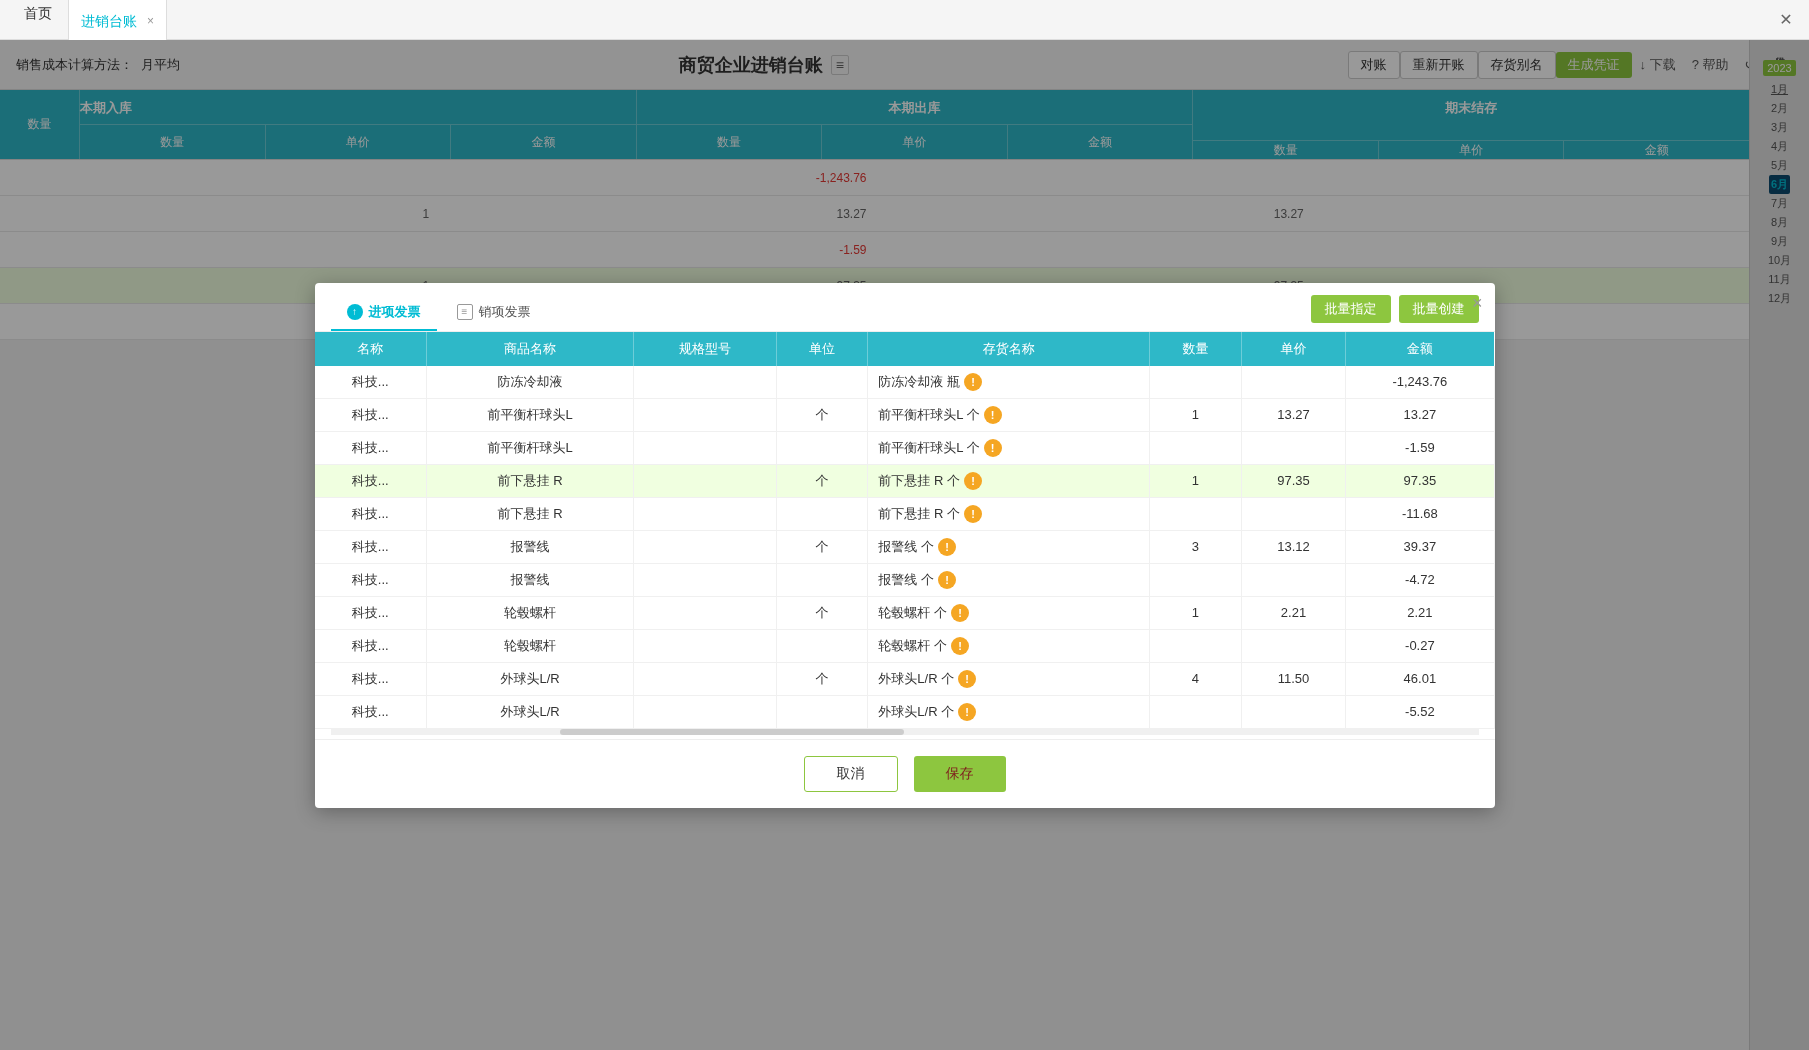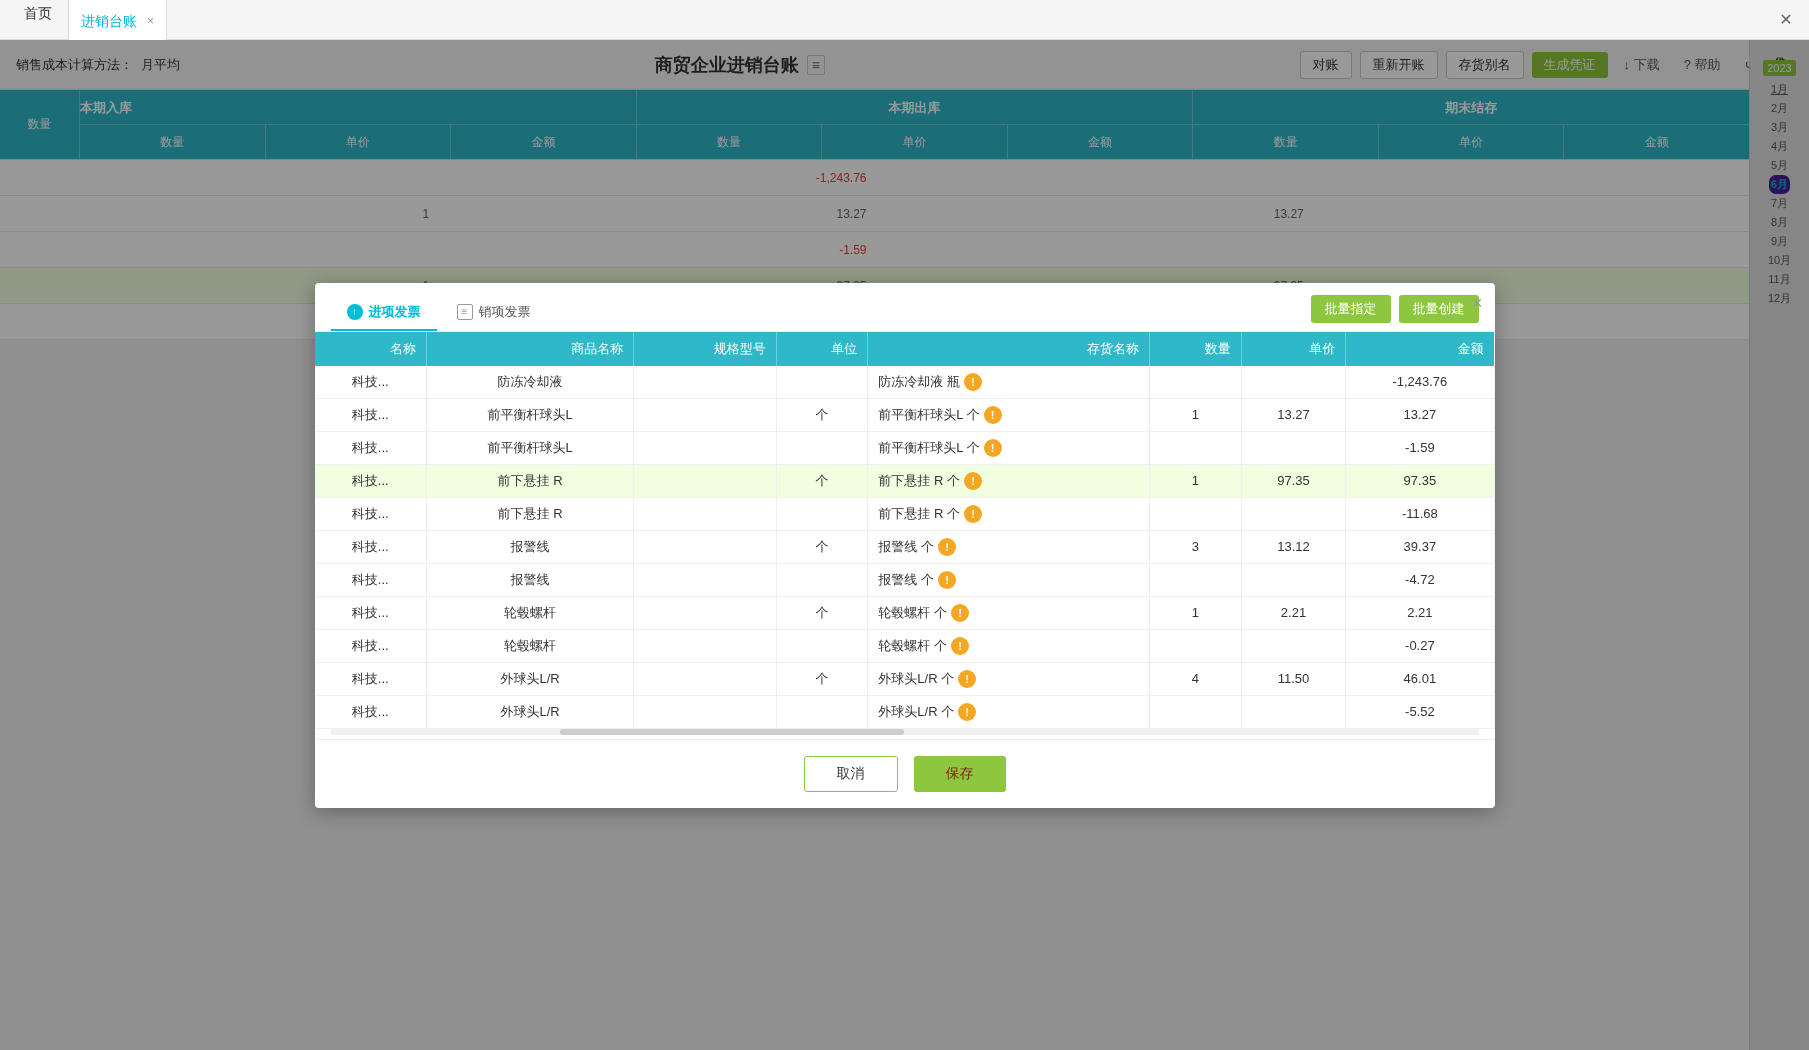--- a/index.html
+++ b/index.html
@@ -95,21 +95,21 @@
       font-size: 18px;
       font-weight: bold;
       color: #333;
       display: flex;
       align-items: center;
       justify-content: center;
       gap: 8px;
     }
     .header-actions {
       display: flex;
-      gap: 8px;
+      gap: 0;
       align-items: center;
     }
     .btn-outline {
       border: 1px solid #ccc;
       background: #fff;
       padding: 4px 12px;
       border-radius: 3px;
       cursor: pointer;
       font-size: 13px;
       color: #333;
@@ -249,21 +249,21 @@
     .modal-table {
       width: 100%;
       border-collapse: collapse;
     }
     .modal-table thead tr th {
       background: #2eb8c8;
       color: #fff;
       font-size: 13px;
       font-weight: normal;
       padding: 8px 10px;
-      text-align: right;
+      text-align: center;
       border-right: 1px solid rgba(255,255,255,0.3);
       white-space: nowrap;
     }
     .modal-table tbody tr td {
       padding: 7px 10px;
       font-size: 13px;
       text-align: center;
       border-bottom: 1px solid #f0f0f0;
       border-right: 1px solid #f0f0f0;
       color: #333;
@@ -389,21 +389,21 @@
     <div style="flex:3; border-right:1px solid rgba(255,255,255,0.3); display:flex; flex-direction:column;">
       <div style="color:#fff;font-size:13px;font-weight:bold;text-align:center;height:35px;line-height:35px;border-bottom:1px solid rgba(255,255,255,0.3);">本期出库</div>
       <div style="display:flex;flex:1;">
         <div style="flex:1;color:#fff;font-size:12px;text-align:center;display:flex;align-items:center;justify-content:center;border-right:1px solid rgba(255,255,255,0.3);">数量</div>
         <div style="flex:1;color:#fff;font-size:12px;text-align:center;display:flex;align-items:center;justify-content:center;border-right:1px solid rgba(255,255,255,0.3);">单价</div>
         <div style="flex:1;color:#fff;font-size:12px;text-align:center;display:flex;align-items:center;justify-content:center;">金额</div>
       </div>
     </div>
 
     <div style="flex:3; display:flex; flex-direction:column;">
-      <div style="color:#fff;font-size:13px;font-weight:bold;text-align:center;height:35px;line-height:35px;border-bottom:1px solid rgba(255,255,255,0.3);">期末结存</div>
+      <div style="color:#fff;font-size:13px;font-weight:bold;text-align:center;height:51px;line-height:35px;border-bottom:1px solid rgba(255,255,255,0.3);">期末结存</div>
       <div style="display:flex;flex:1;">
         <div style="flex:1;color:#fff;font-size:12px;text-align:center;display:flex;align-items:center;justify-content:center;border-right:1px solid rgba(255,255,255,0.3);">数量</div>
         <div style="flex:1;color:#fff;font-size:12px;text-align:center;display:flex;align-items:center;justify-content:center;border-right:1px solid rgba(255,255,255,0.3);">单价</div>
         <div style="flex:1;color:#fff;font-size:12px;text-align:center;display:flex;align-items:center;justify-content:center;">金额</div>
       </div>
     </div>
   </div>
 
   <div style="margin-right:60px; background:#fff;">
     <div class="bg-row">
@@ -439,21 +439,21 @@
   </div>
 
   <div class="right-panel">
     <div style="writing-mode:vertical-rl;color:#555;font-size:12px;padding:8px 4px;">月份切换</div>
     <div style="background:#8dc63f;color:#fff;font-size:11px;padding:2px 4px;border-radius:2px;margin:4px 0;">2023</div>
     <div style="font-size:11px;color:#555;padding:2px;text-decoration:underline;">1月</div>
     <div style="font-size:11px;color:#555;padding:2px;">2月</div>
     <div style="font-size:11px;color:#555;padding:2px;">3月</div>
     <div style="font-size:11px;color:#555;padding:2px;">4月</div>
     <div style="font-size:11px;color:#555;padding:2px;">5月</div>
-    <div style="font-size:11px;color:#00bcd4;font-weight:bold;padding:2px;background:#4c1d95;border-radius:7px;">6月</div>
+    <div style="font-size:11px;color:#00bcd4;font-weight:bold;padding:2px;background:#0c4a6e;border-radius:2px;">6月</div>
     <div style="font-size:11px;color:#555;padding:2px;">7月</div>
     <div style="font-size:11px;color:#555;padding:2px;">8月</div>
     <div style="font-size:11px;color:#555;padding:2px;">9月</div>
     <div style="font-size:11px;color:#555;padding:2px;">10月</div>
     <div style="font-size:11px;color:#555;padding:2px;">11月</div>
     <div style="font-size:11px;color:#555;padding:2px;">12月</div>
   </div>
 
   <div class="modal-overlay">
     <div class="modal">

